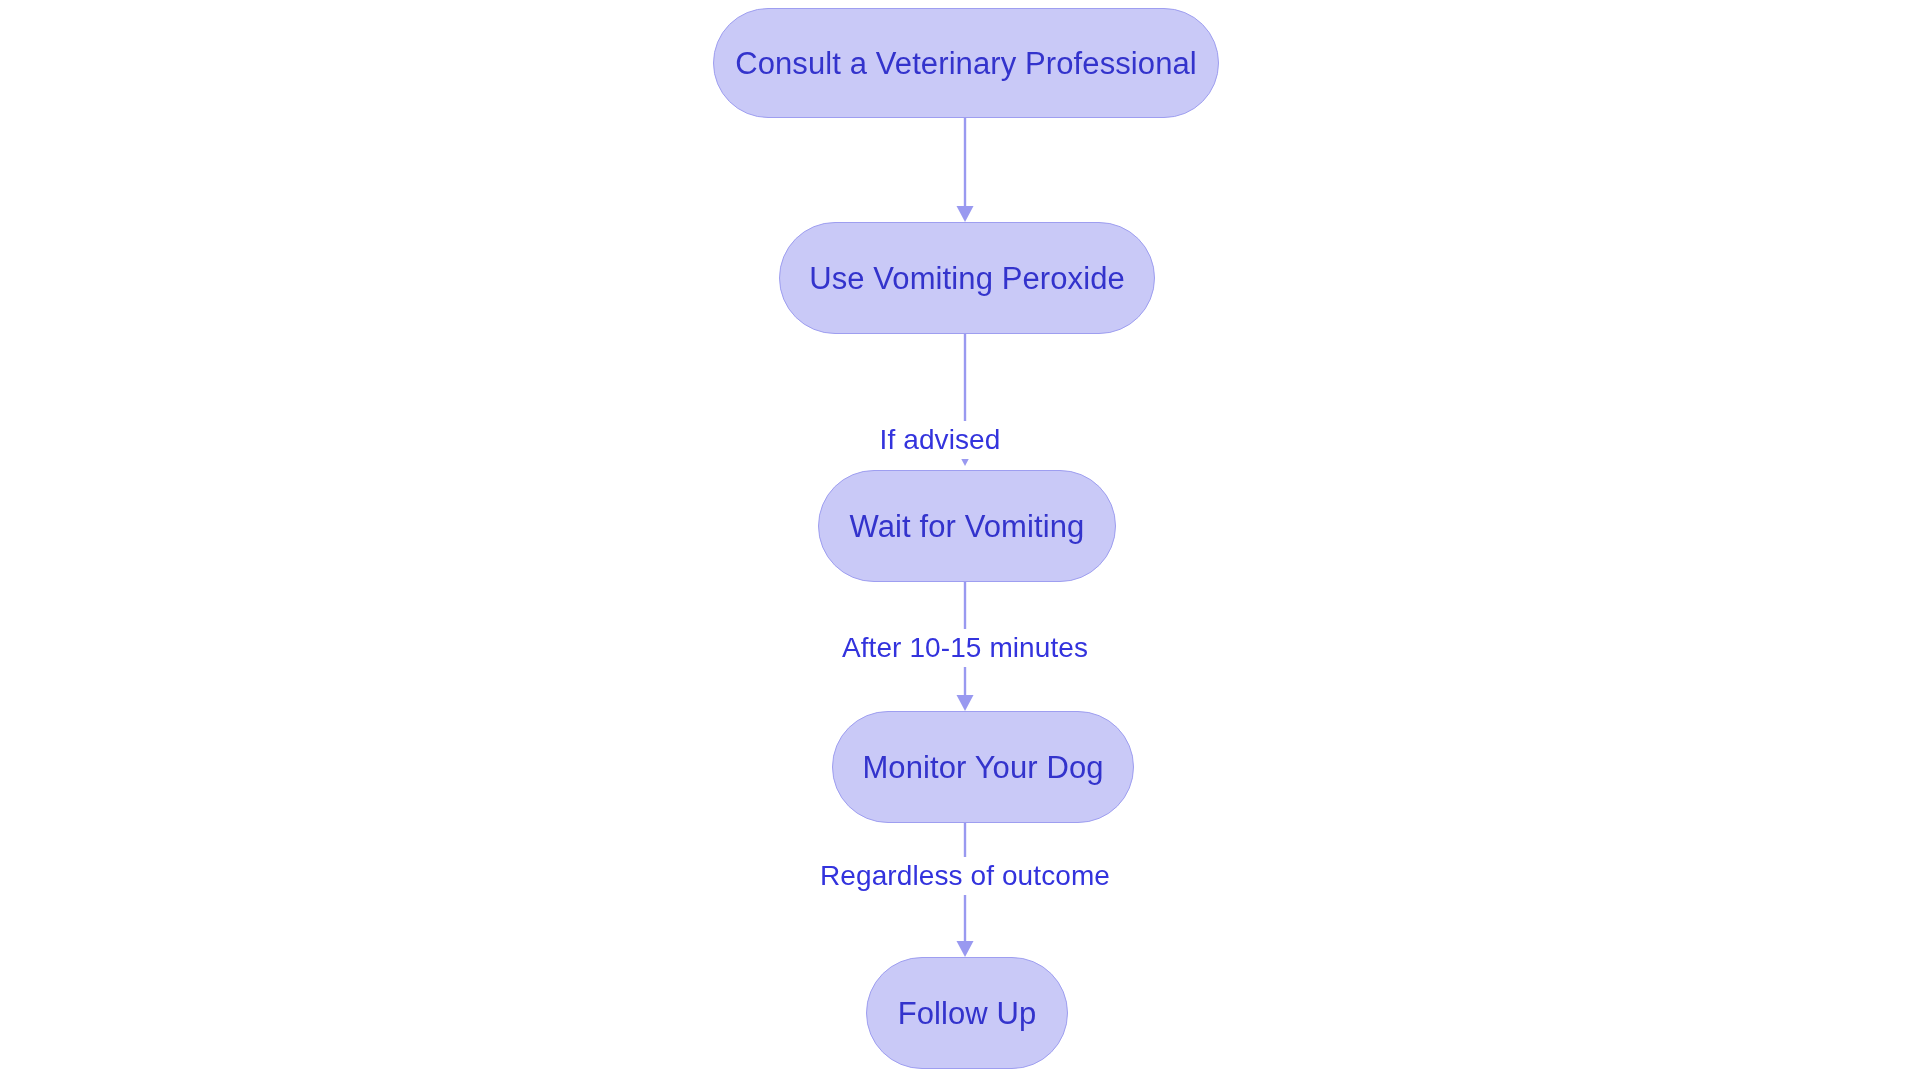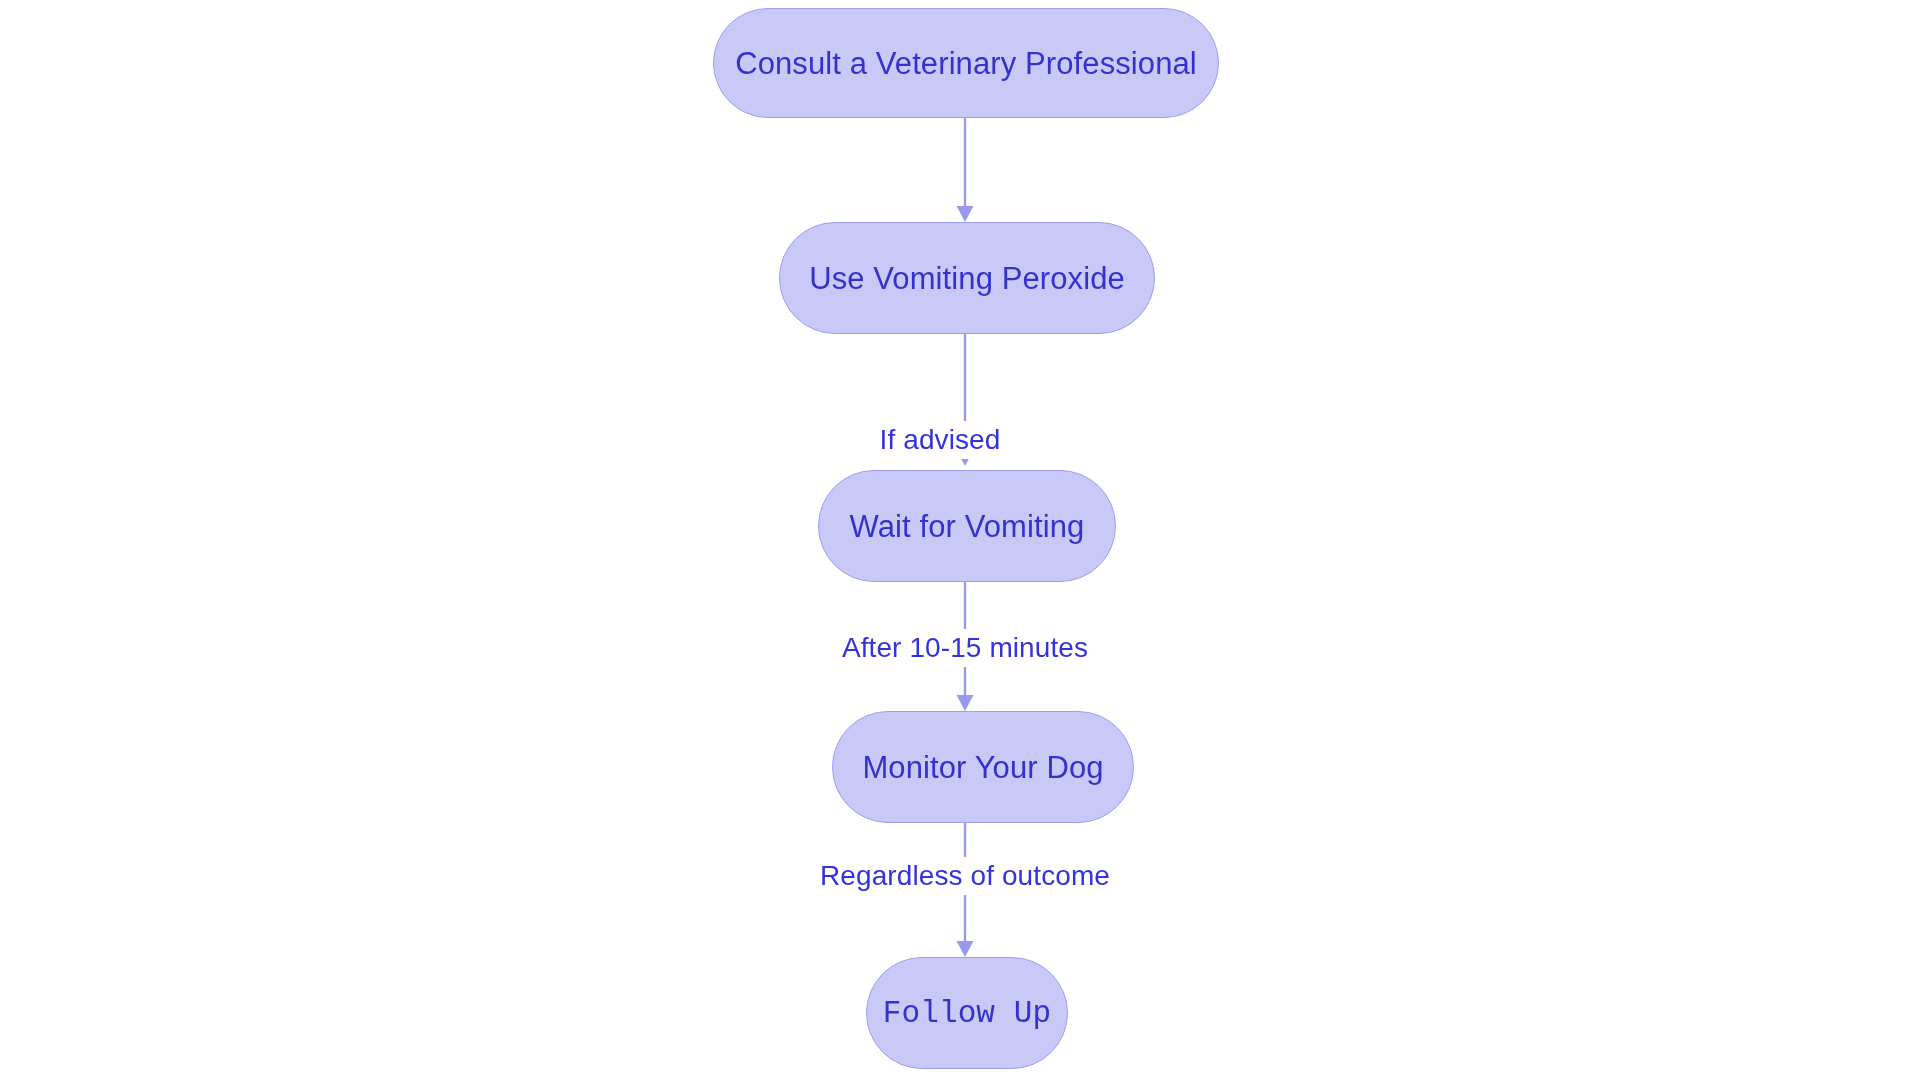--- a/index.html
+++ b/index.html
@@ -44,21 +44,21 @@
     white-space: nowrap;
     text-align: center;
     padding: 0 6px;
   }
 
   
   #node-consult-vet     { left: 713px;  top: 8px;    width: 506px; height: 110px; }
   #node-hydrogen        { left: 779px;  top: 222px;  width: 376px; height: 112px; }
   #node-wait-vomiting   { left: 818px;  top: 470px;  width: 298px; height: 112px; }
   #node-monitor-dog     { left: 832px;  top: 711px;  width: 302px; height: 112px; }
-  #node-follow-up       { left: 866px;  top: 957px;  width: 202px; height: 112px; font-family: Liberation Mono, monospace; }
+  #node-follow-up       { left: 866px;  top: 957px;  width: 202px; height: 112px; }
 
   
   .edge {
     position: absolute;
     z-index: 1;
   }
   .edge svg {
     display: block;
     overflow: visible;
   }

